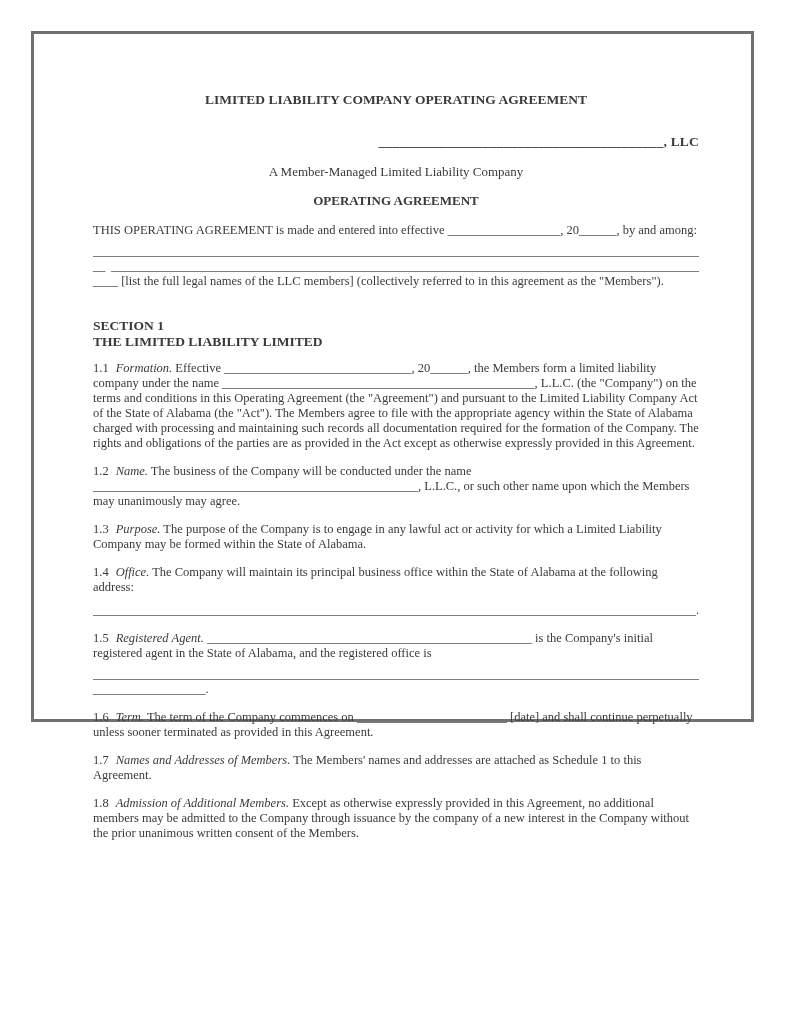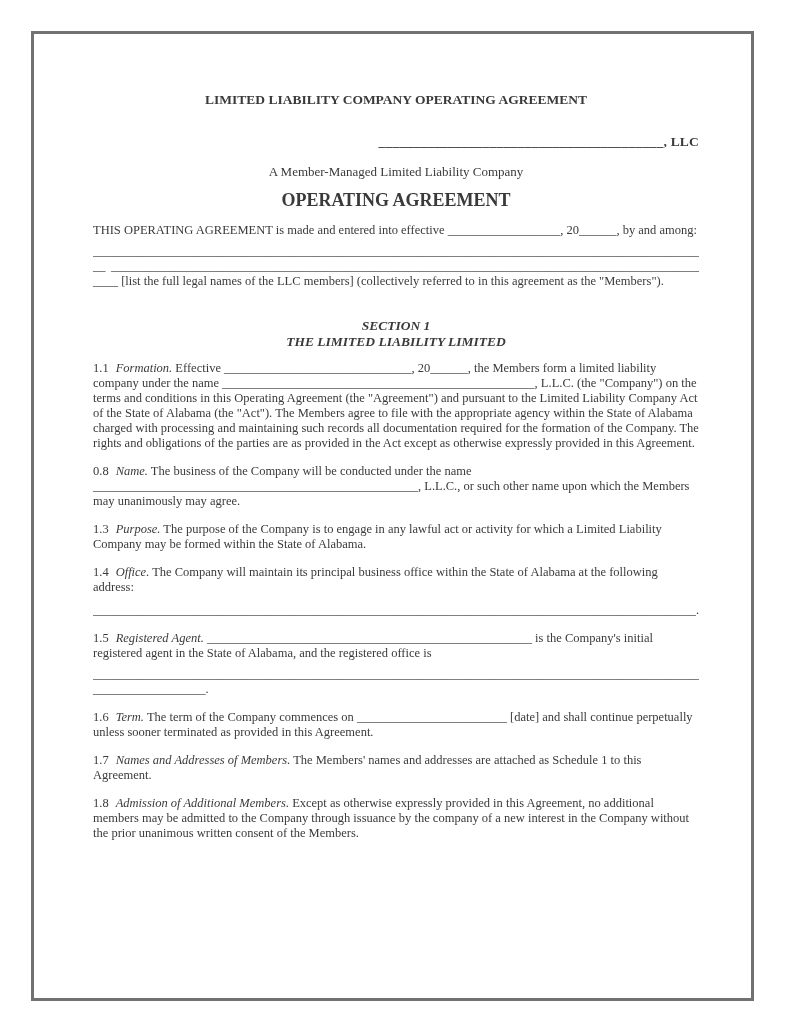--- a/index.html
+++ b/index.html
@@ -1,32 +1,32 @@
 <!DOCTYPE html>
 <html><head>
 <meta charset="utf-8">
 <style>
   html,body{margin:0;padding:0;}
   body{
     width:791px;height:1024px;position:relative;background:#ffffff;
     font-family:"Liberation Serif", serif;color:#3a3a3a;
   }
   .frame{
-    position:absolute;left:31px;top:31px;width:723px;height:970px;
+    position:absolute;left:31px;top:31px;width:723px;height:691px;
     border:3px solid #717171;box-sizing:border-box;background:#fff;
   }
   .content{
     position:absolute;left:59px;top:58px;width:606px;
     font-size:12.5px;line-height:15px;
   }
   .doc-title{font-weight:bold;font-size:13.5px;text-align:center;margin:0 0 27px;}
   .company-line{font-weight:bold;font-size:13.5px;text-align:right;margin:0 0 15px;letter-spacing:.2px;}
   .subtitle{text-align:center;font-size:13px;margin:0 0 14px;}
-  .heading2{font-weight:bold;font-size:18px;text-align:center;margin:0 0 15px;}
-  .sec-header{font-weight:bold;font-size:13.5px;text-align:center;line-height:16px;margin:14px 0 11px;font-style:italic;}
+  .heading2{font-weight:bold;font-size:13px;text-align:center;margin:0 0 15px;}
+  .sec-header{font-weight:bold;font-size:13.5px;text-align:left;line-height:16px;margin:14px 0 11px;}
   .para{margin:0 0 13px;}
   .mb6{margin-bottom:6px;}
   .mb8{margin-bottom:8px;}
   .mb14{margin-bottom:29px;}
   .mb0{margin-bottom:0;}
   .num{margin-right:7px;font-family:Liberation Serif, serif;}
   .it{font-style:italic;}
   .fill-line{display:flex;line-height:15px;}
   .fill{flex:1;overflow:hidden;white-space:nowrap;}
   .prefix{margin-right:5px;flex:0 0 auto;}
@@ -59,21 +59,21 @@
 
     <p class="para mb14">____ [list the full legal names of the LLC members] (collectively referred to in this agreement as the "Members").</p>
 
     <div class="sec-header">
       <div>SECTION 1</div>
       <div>THE LIMITED LIABILITY LIMITED</div>
     </div>
 
     <p class="para"><span class="num">1.1</span><span class="it">Formation.</span><span> Effective ______________________________, 20______, the Members form a limited liability company under the name __________________________________________________, L.L.C. (the "Company") on the terms and conditions in this Operating Agreement (the "Agreement") and pursuant to the Limited Liability Company Act of the State of Alabama (the "Act").  The Members agree to file with the appropriate agency within the State of Alabama charged with processing and maintaining such records all documentation required for the formation of the Company. The rights and obligations of the parties are as provided in the Act except as otherwise expressly provided in this Agreement.</span></p>
 
-    <p class="para"><span class="num">0.8</span><span class="it">Name.</span><span> The business of the Company will be conducted under the name ____________________________________________________, L.L.C., or such other name upon which the Members may unanimously may agree.</span></p>
+    <p class="para"><span class="num">1.2</span><span class="it">Name.</span><span> The business of the Company will be conducted under the name ____________________________________________________, L.L.C., or such other name upon which the Members may unanimously may agree.</span></p>
 
     <p class="para"><span class="num">1.3</span><span class="it">Purpose.</span><span>  The purpose of the Company is to engage in any lawful act or activity for which a Limited Liability Company may be formed within the State of Alabama.</span></p>
 
     <p class="para mb8"><span class="num">1.4</span><span class="it">Office.</span><span> The Company will maintain its principal business office within the State of Alabama at the following address:</span></p>
 
     <div class="fill-line para">
         <span class="fill">______________________________________________________________________________________________________________</span>
         <span class="tail-dot">.</span>
       </div>
 

